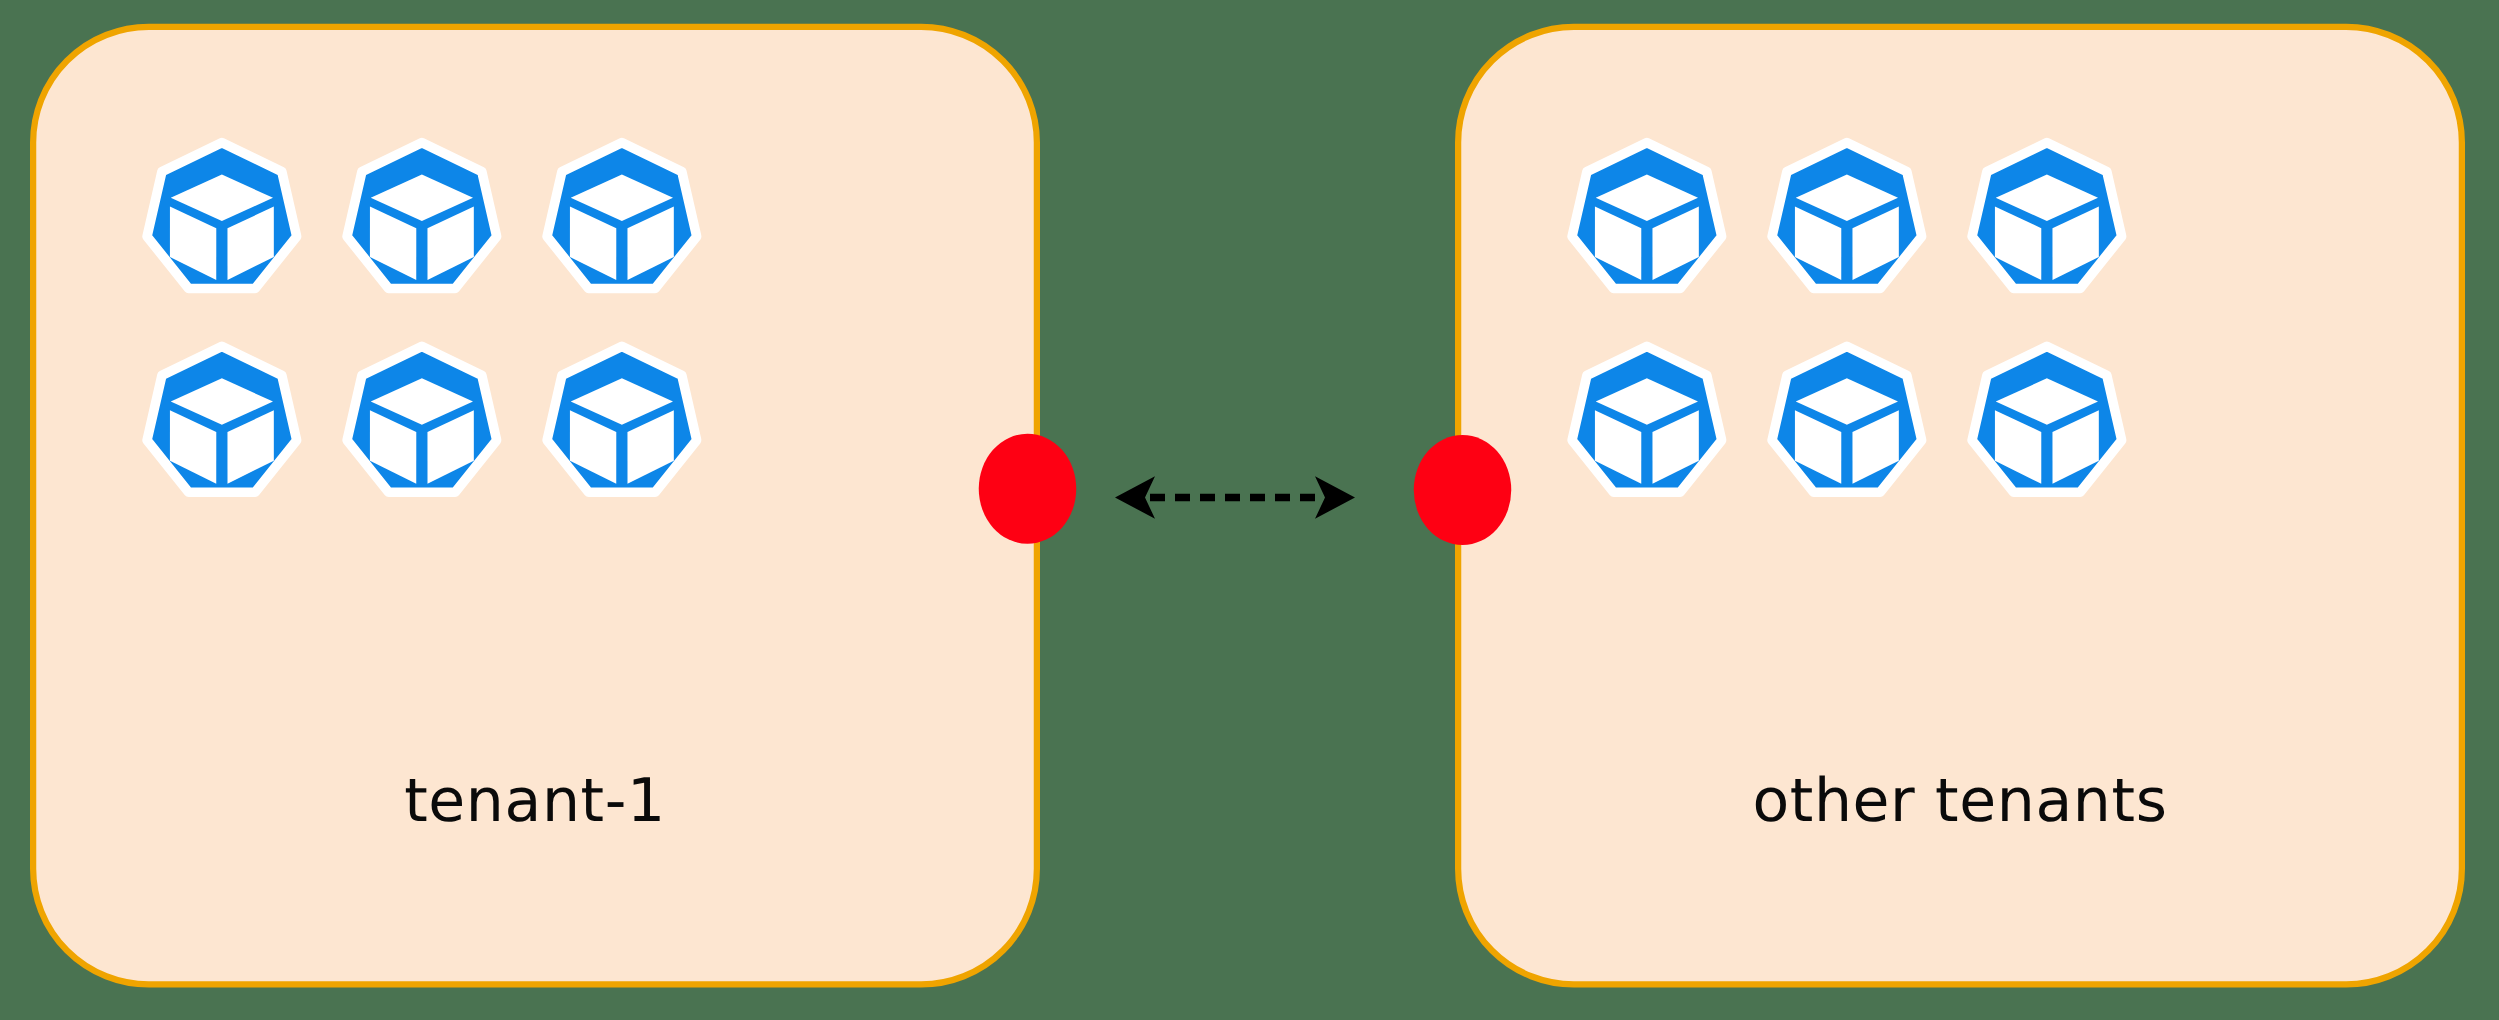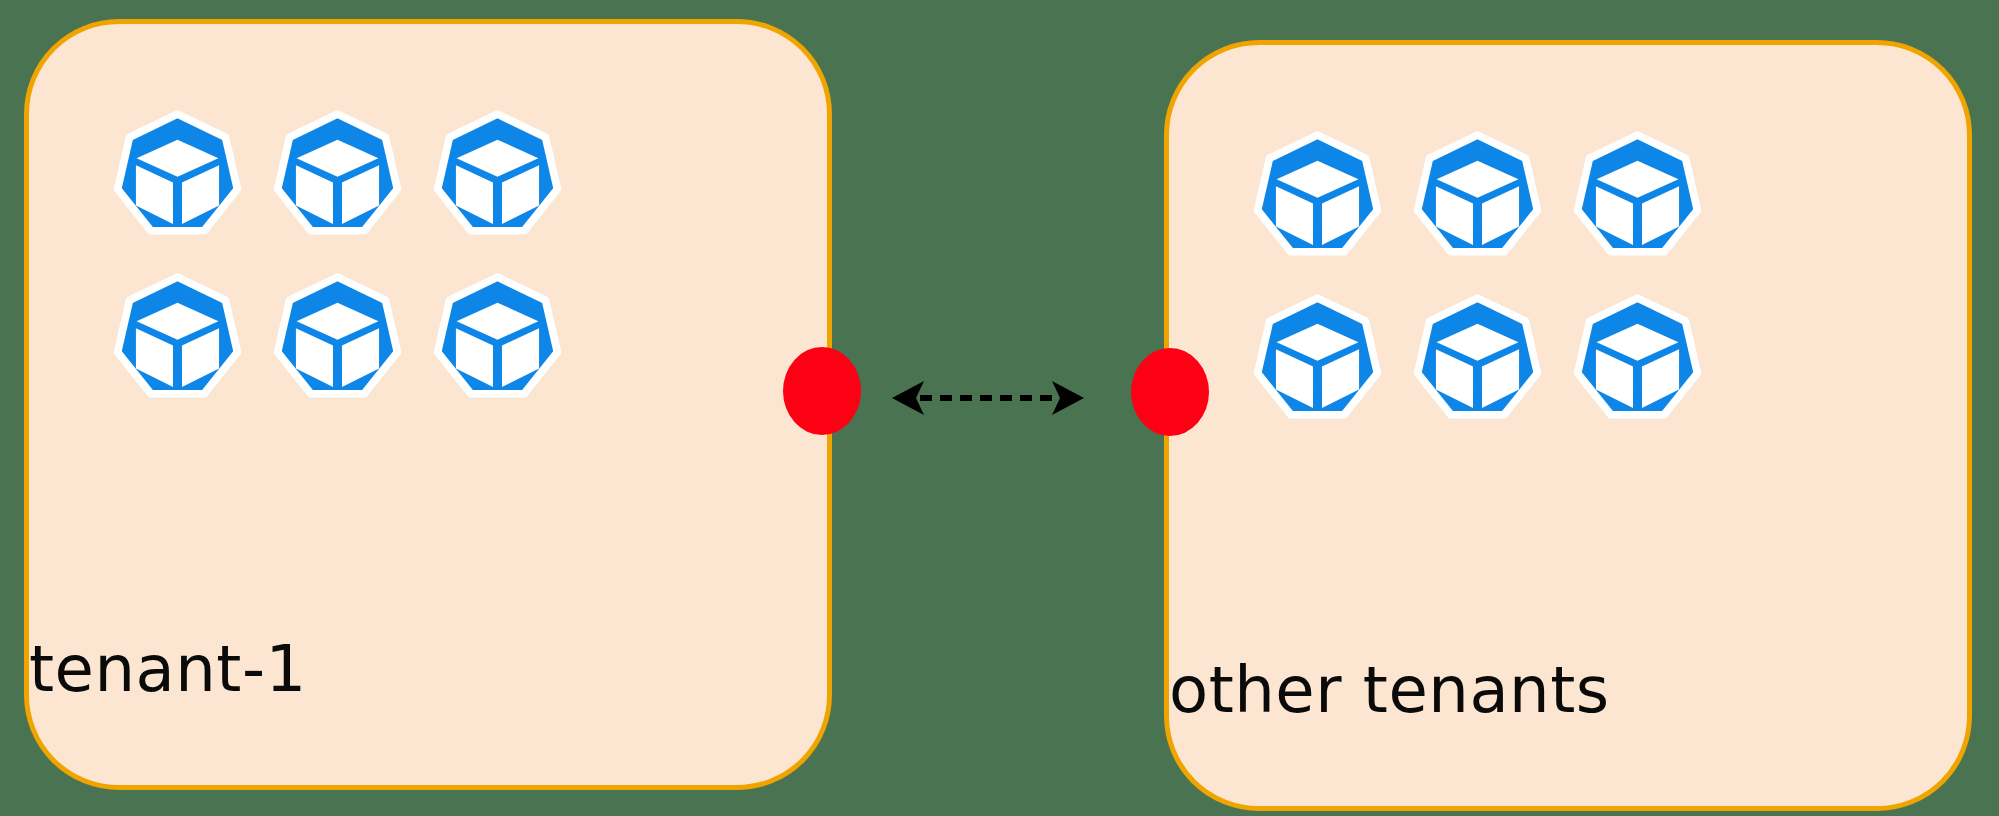--- a/index.html
+++ b/index.html
@@ -18,38 +18,39 @@
     position: absolute;
     top: 19px;
     width: 808px;
     height: 771px;
     box-sizing: border-box;
     background: var(--box-fill, #fde6d1);
     border: 5px solid var(--box-border, #efa400);
     border-radius: 95px;
   }
   .tenant-box.left  { left: 24px; }
-  .tenant-box.right { left: 1164px; margin-top: 21px; }
+  .tenant-box.right { left: 1164px; }
 
   .pod-grid {
     position: absolute;
     left: 83px;
     top: 85px;
     display: grid;
     grid-template-columns: repeat(3, 131px);
     gap: 30px 29px;
   }
   .pod { width: 131px; height: 133px; display: block; }
 
   .tenant-label {
     position: absolute;
     left: 0;
     right: 0;
-    top: 612px;
-    font-size: 64px;
+    top: 592px;
+    text-align: center;
+    font-size: 48px;
     line-height: 1.05;
     color: var(--label-black, #0a0a0a);
     letter-spacing: 0.5px;
     white-space: nowrap;
   }
 
   .endpoint-dot {
     position: absolute;
     width: 78px;
     height: 88px;

